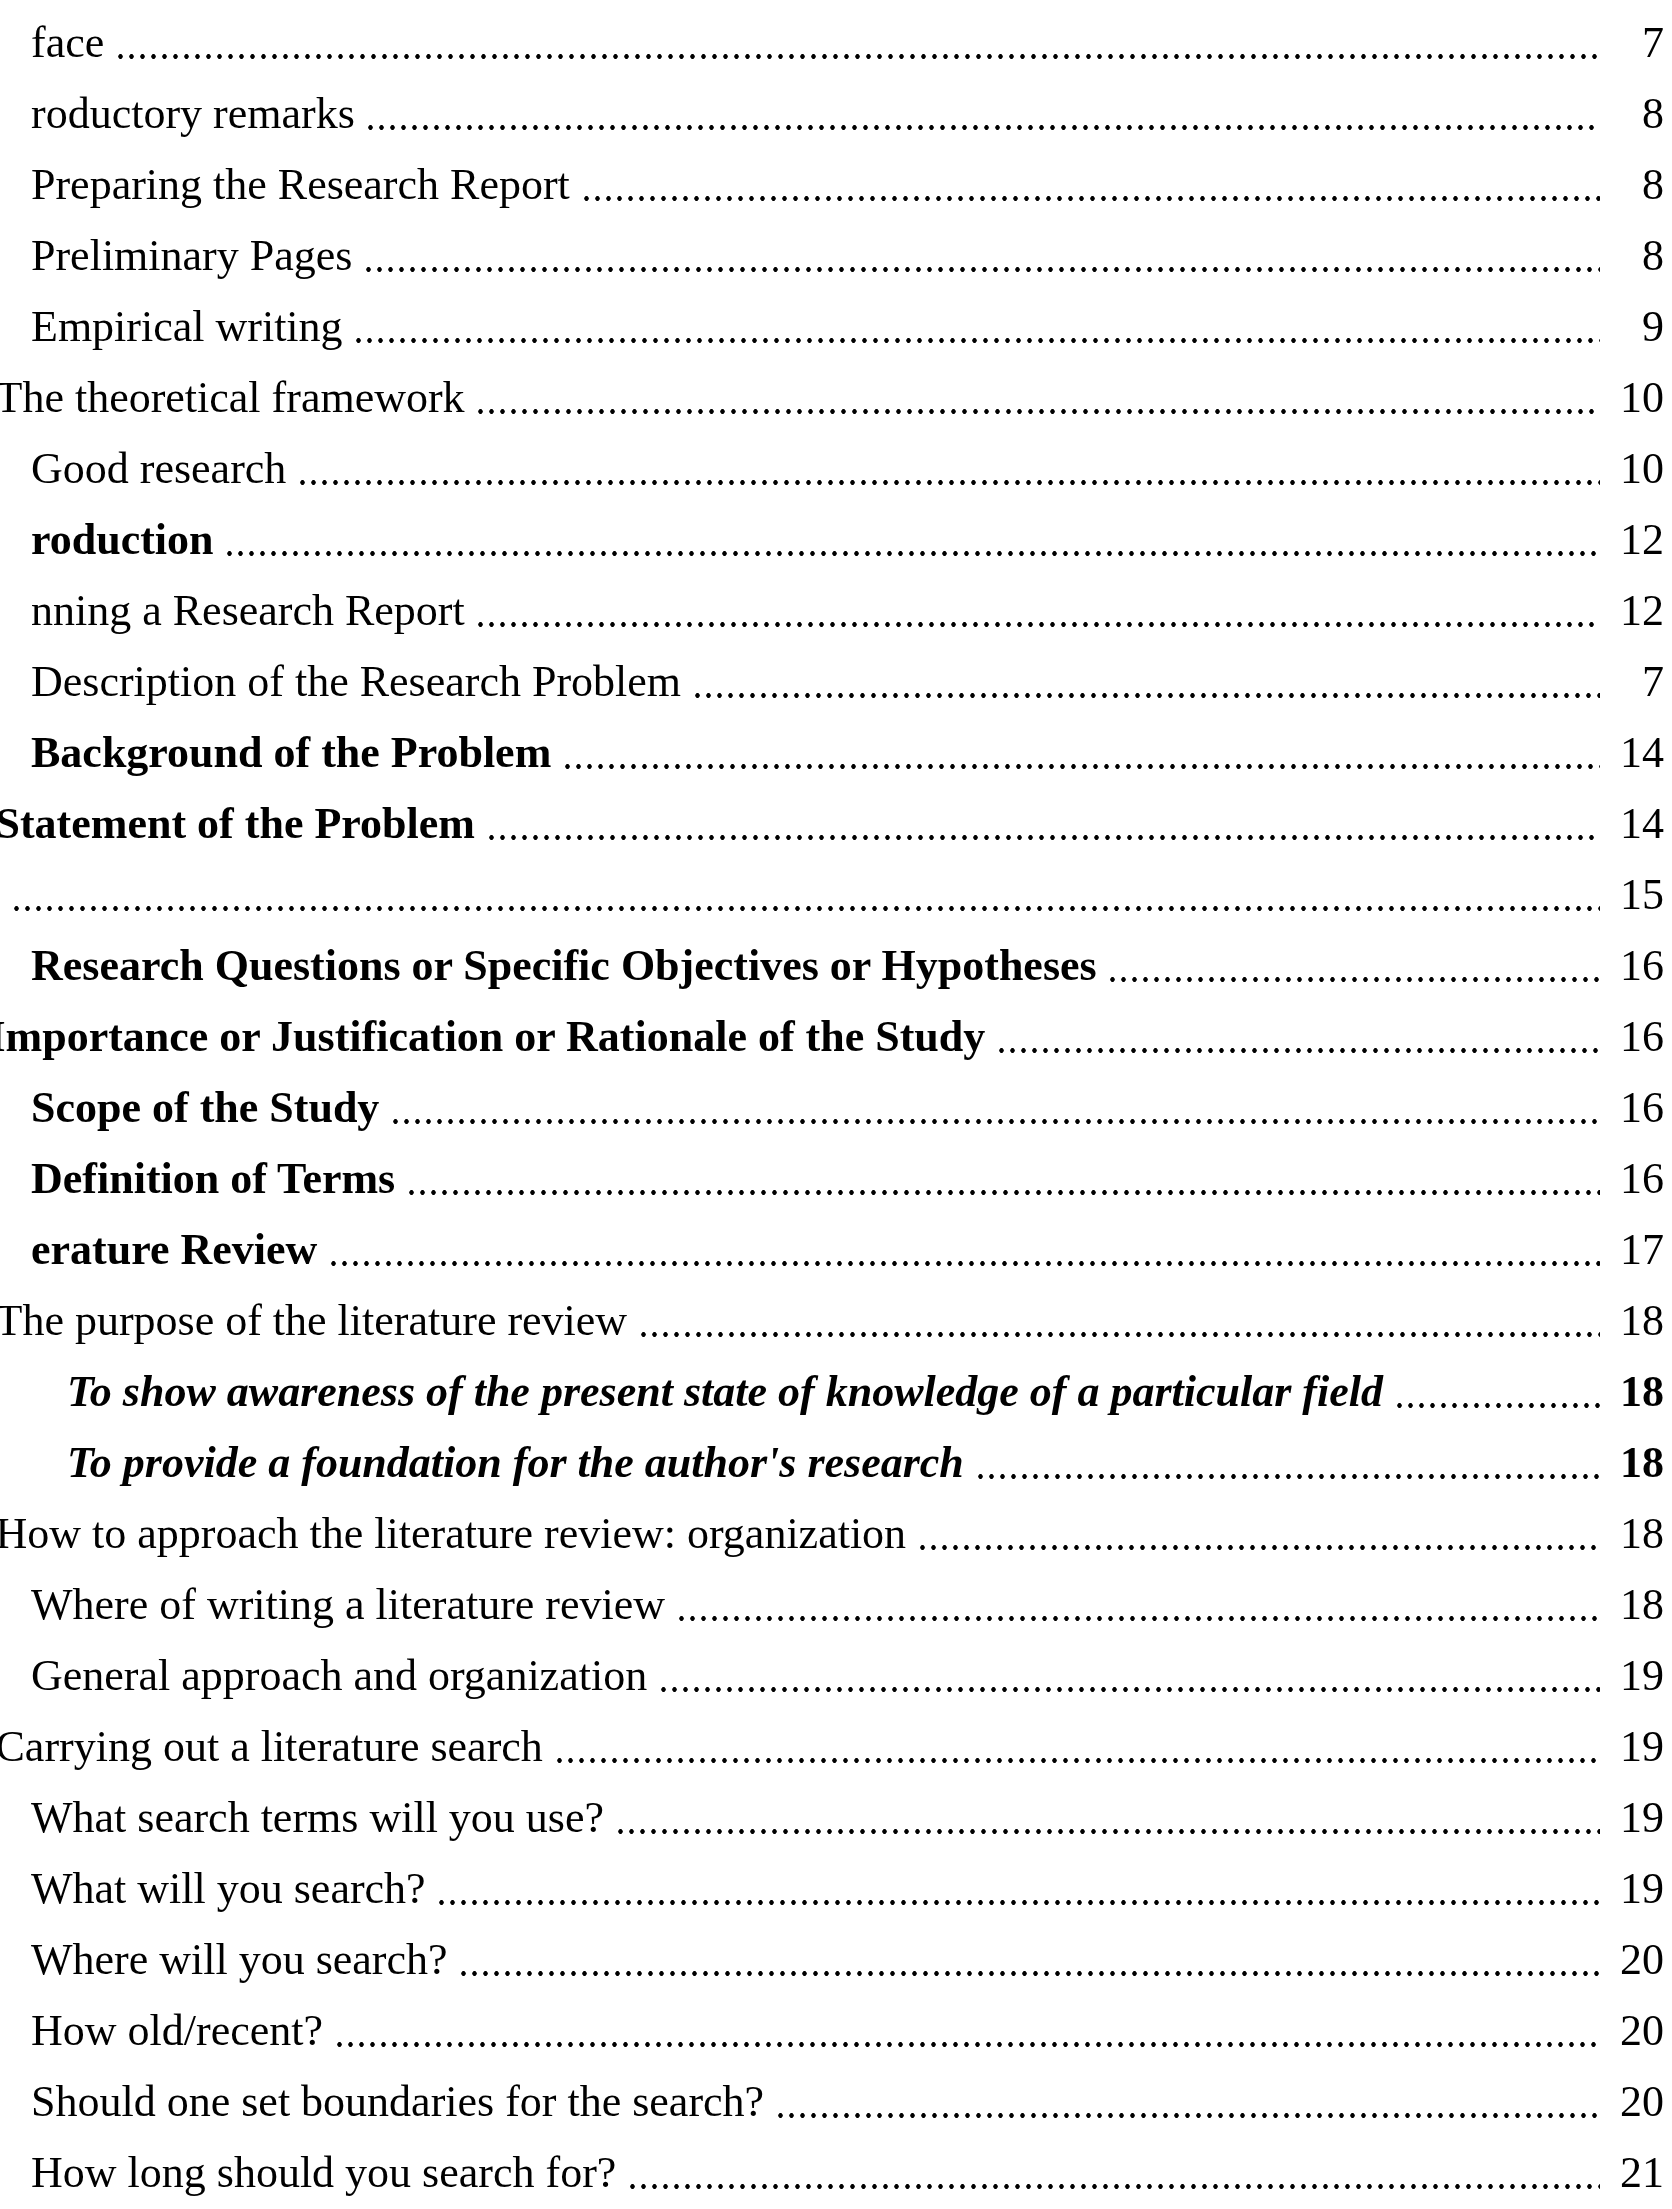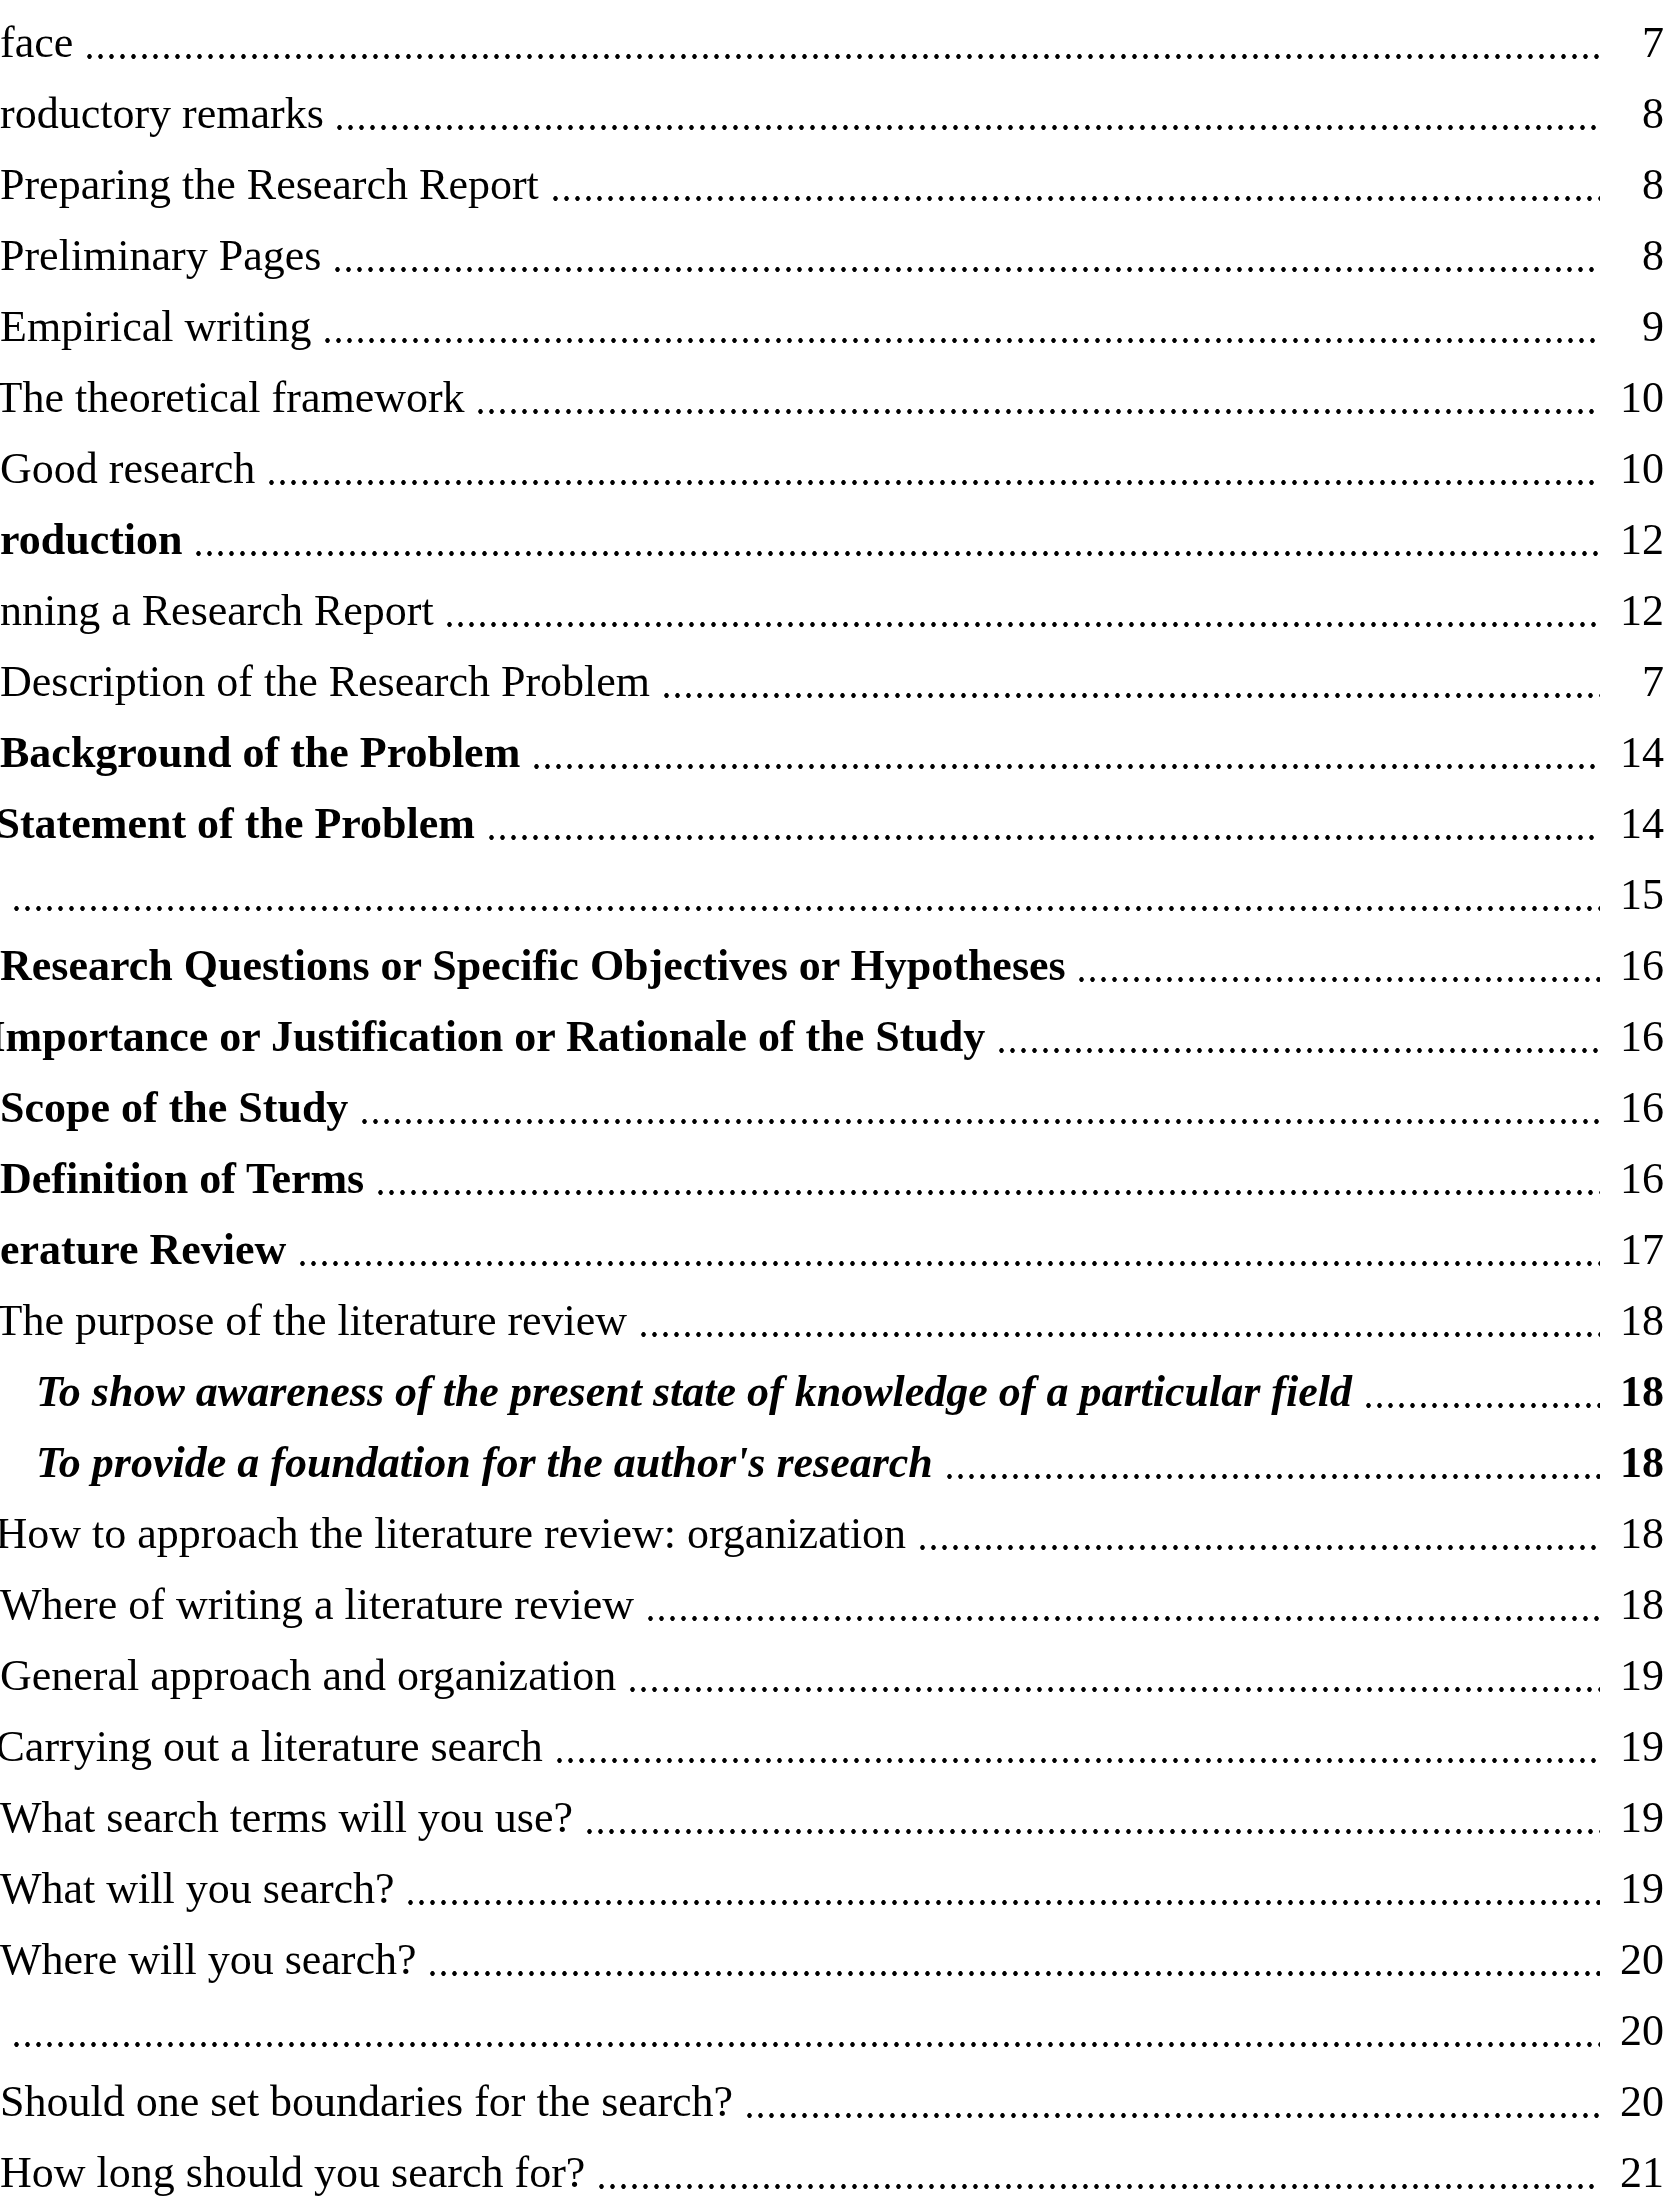--- a/index.html
+++ b/index.html
@@ -19,20 +19,21 @@
     display: flex;
     align-items: baseline;
     height: 71px;
     padding-right: 9px;
     overflow: hidden;
   }
   .label {
     line-height: 71px;
     white-space: nowrap;
     flex-shrink: 0;
+    margin-left: 31px;
   }
   .leader {
     flex: 1 1 auto;
     height: 4.5px;
     position: relative;
     top: 1.8px;
     margin: 0 14.3px 0 10.7px;
     background-image: radial-gradient(circle, #000000 1.9px, transparent 2.5px);
     background-size: 11px 4.5px;
     background-repeat: repeat-x;
@@ -218,20 +219,21 @@
     <span class="num">19</span>
   </div>
 
   <div class="row ind">
     <span class="label">Where will you search?</span>
     <span class="leader"></span>
     <span class="num">20</span>
   </div>
 
   <div class="row ind">
+    <span class="label">How old/recent?</span>
     <span class="leader"></span>
     <span class="num">20</span>
   </div>
 
   <div class="row ind">
     <span class="label">Should one set boundaries for the search?</span>
     <span class="leader"></span>
     <span class="num">20</span>
   </div>
 

